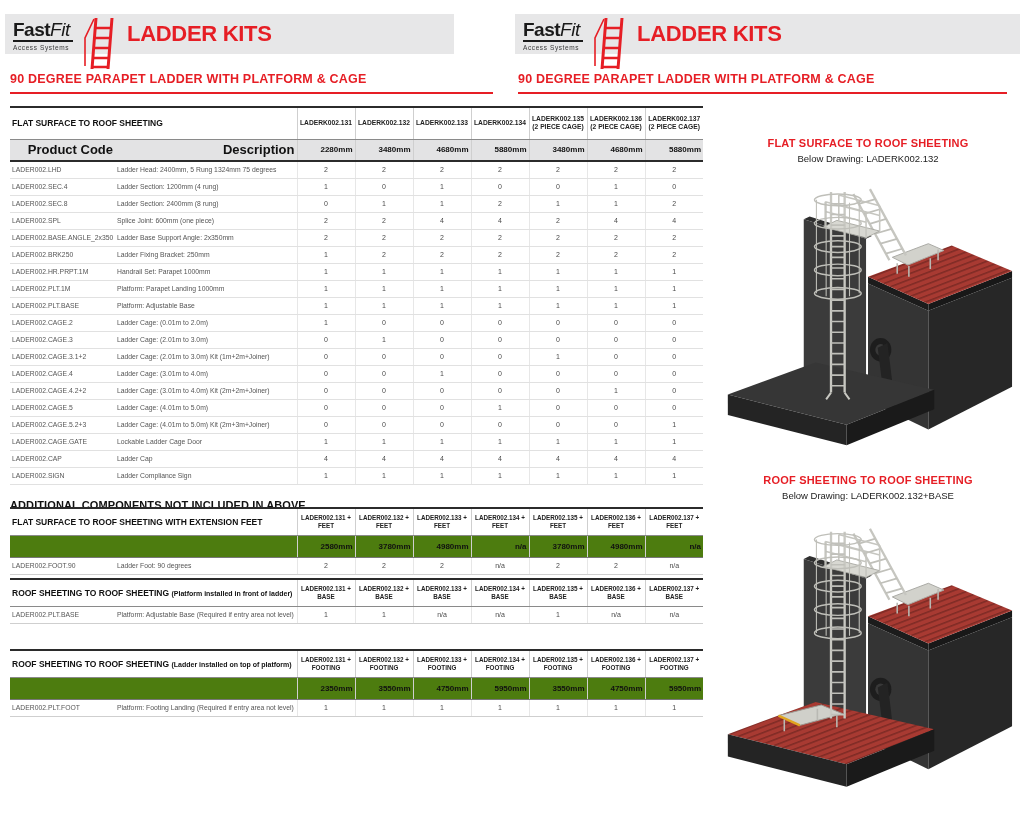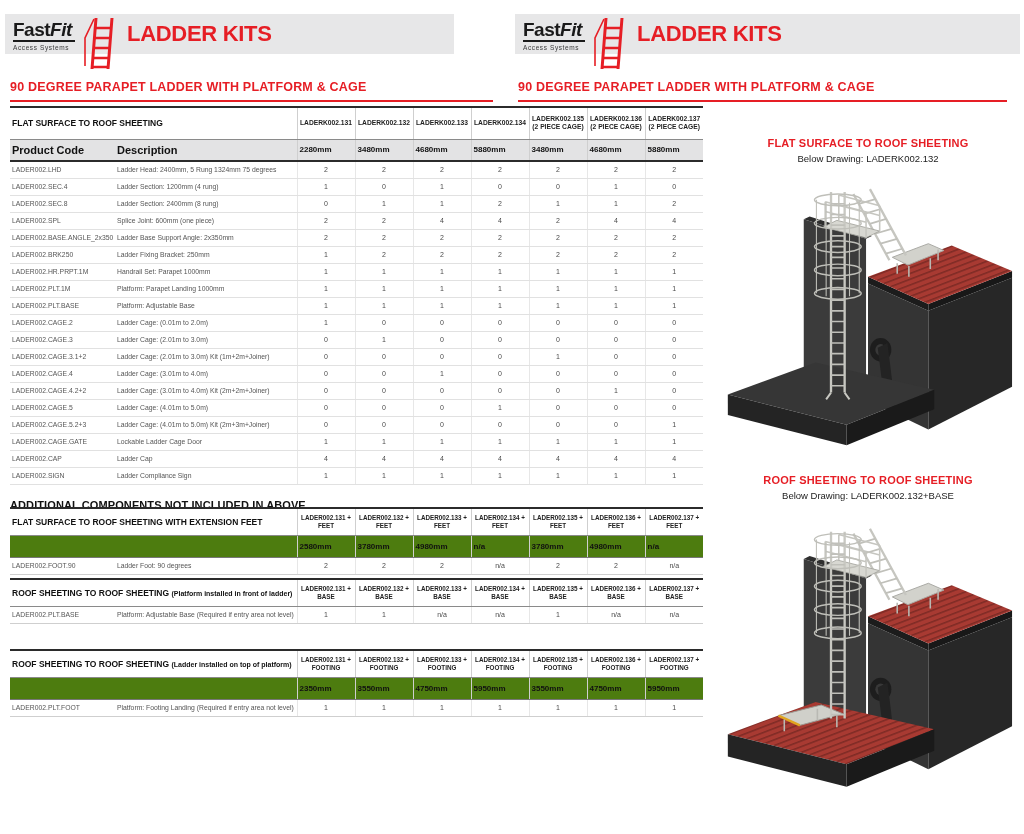--- a/index.html
+++ b/index.html
@@ -13,27 +13,27 @@
   body{background:#ffffff;font-family:"Liberation Sans",sans-serif;}
   .page{position:relative;width:1024px;height:834px;background:#fff;overflow:hidden;}
 
   
   .banner{position:absolute;top:14px;height:40px;background:var(--banner-gray);}
   .banner.left{left:5px;width:449px;}
   .banner.right{left:515px;width:505px;}
   .logo{position:absolute;left:8px;top:6px;width:110px;}
   .logo-main{display:inline-block;font-size:19px;line-height:20px;color:#1a1a1a;border-bottom:2.5px solid #1a1a1a;padding-right:3px;}
   .logo-fast{font-weight:600;letter-spacing:-0.5px;text-align:right;}
-  .logo-fit{font-weight:700;font-style:italic;letter-spacing:-0.5px;}
+  .logo-fit{font-weight:400;font-style:italic;letter-spacing:-0.5px;}
   .logo-sub{font-size:6.5px;letter-spacing:0.6px;color:#3a3a3a;margin-top:1.5px;}
   .logo-ladder{position:absolute;left:67px;top:-4px;}
   .banner-title{position:absolute;left:122px;top:7px;font-size:22px;font-weight:800;letter-spacing:-0.3px;color:var(--accent-red);}
 
   
-  .section-heading{position:absolute;top:80px;font-size:12.5px;font-weight:700;letter-spacing:0.2px;color:var(--accent-red);border-bottom:2px solid var(--accent-red);padding-bottom:6px;}
+  .section-heading{position:absolute;top:72px;font-size:12.5px;font-weight:700;letter-spacing:0.2px;color:var(--accent-red);border-bottom:2px solid var(--accent-red);padding-bottom:6px;}
   .section-heading.left{left:10px;width:483px;}
   .section-heading.right{left:518px;width:489px;}
 
   
   .table-slot{position:absolute;left:10px;}
   #main-slot{top:106px;}
   #sub-slot-0{top:507px;}
   #sub-slot-1{top:578px;}
   #sub-slot-2{top:649px;}
   .spec-table{border-collapse:collapse;table-layout:fixed;width:691px;}
@@ -42,22 +42,22 @@
   .t-title .tn{font-size:7px;font-weight:700;}
   .col-code{font-size:6.7px;font-weight:700;color:#222;text-align:center;line-height:1.3;}
   .sub .col-code{font-size:6.3px;}
   .vsep{border-left:1px solid #cfcfcf;}
   tbody .vsep{border-left:1px solid #e7e7e7;}
   tr.head1 th{border-top:2px solid #2b2b2b;border-bottom:1px solid #8a8a8a;height:32px;vertical-align:middle;}
   .sub tr.head1 th{height:27px;}
   tr.head2 td{height:22px;vertical-align:middle;}
   .main tr.head2 td{background:var(--head-gray);border-bottom:2px solid #2b2b2b;}
   .sub tr.head2 td{background:#4d7c0f;border-bottom:1px solid #777;}
-  .head-label{font-size:11px;font-weight:700;color:var(--ink);padding-left:6px;text-align:left;}
-  .size{font-size:8px;font-weight:700;color:var(--ink);text-align:left;}
+  .head-label{font-size:13px;font-weight:700;color:var(--ink);padding-left:6px;text-align:right;}
+  .size{font-size:8px;font-weight:700;color:var(--ink);text-align:right;}
   .main tbody td{height:17px;border-bottom:1px solid #e1e1e1;}
   .sub tbody td{height:17px;border-bottom:1px solid #cfcfcf;}
   .code-cell{font-size:6.8px;color:var(--body-text);padding-left:6px;}
   .desc-cell{font-size:6.8px;color:var(--body-text);padding-left:5px;}
   .val{font-size:7px;color:#4a4a4a;text-align:center;}
 
   .additional-note{position:absolute;left:10px;top:499px;font-size:11px;font-weight:700;color:var(--ink);letter-spacing:0.1px;}
 
   
   .draw-label{position:absolute;left:728px;width:280px;text-align:center;}

